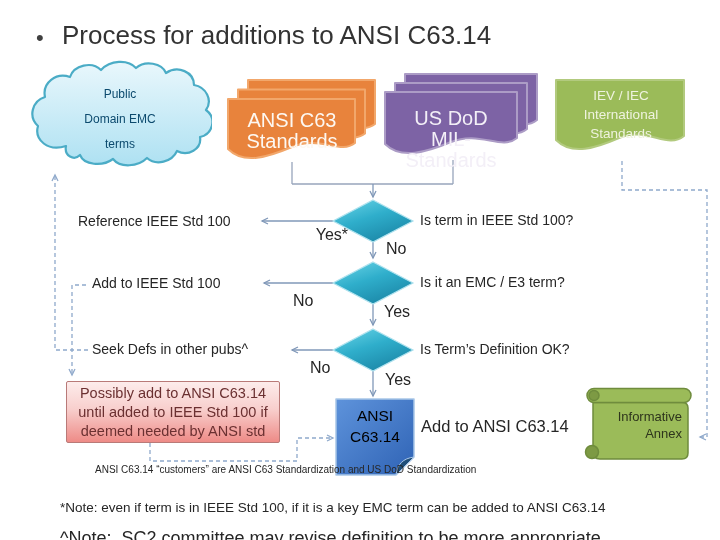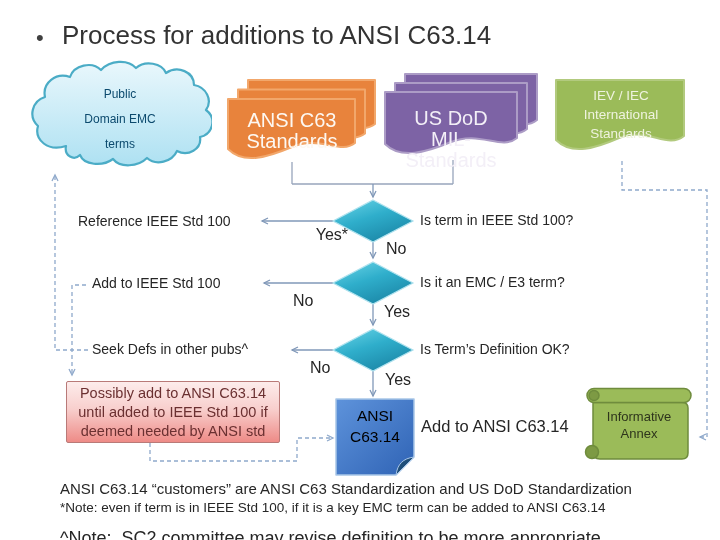--- a/index.html
+++ b/index.html
@@ -38,24 +38,24 @@
   .note-box{
     left:48px;top:381px;width:212px;height:60px;
     background:linear-gradient(180deg,#FDECEB 0%,#F8CFCD 45%,#EE8B87 100%);
     border:1px solid #B97A78;border-radius:2px;
     display:flex;align-items:center;justify-content:center;margin-left:18px;
   }
   .note-text{font-size:14.5px;line-height:19px;color:#6B3031;text-align:center;}
   
   .result-label{left:346px;top:405px;width:58px;text-align:center;color:#000000;font-size:15.5px;line-height:21px;}
   .result-caption{left:421px;top:417px;font-size:16.5px;color:#262626;}
-  .annex-label{left:596px;top:408px;width:86px;text-align:center;font-size:13px;line-height:17px;color:#2E351C;}
+  .annex-label{left:596px;top:408px;width:86px;text-align:right;font-size:13px;line-height:17px;color:#2E351C;}
   
   .fn{left:60px;color:#262626;}
-  .fn1{top:480px;font-size:15px;}
+  .fn1{top:464px;font-size:10px;margin-left:35px;}
   .fn2{top:500px;font-size:13.5px;}
   .fn3{top:528px;font-size:18px;}
   svg{display:block;}
 </style>
 </head>
 <body>
 
 <div class="slide">
 
   <span class="abs title-bullet">•</span>

